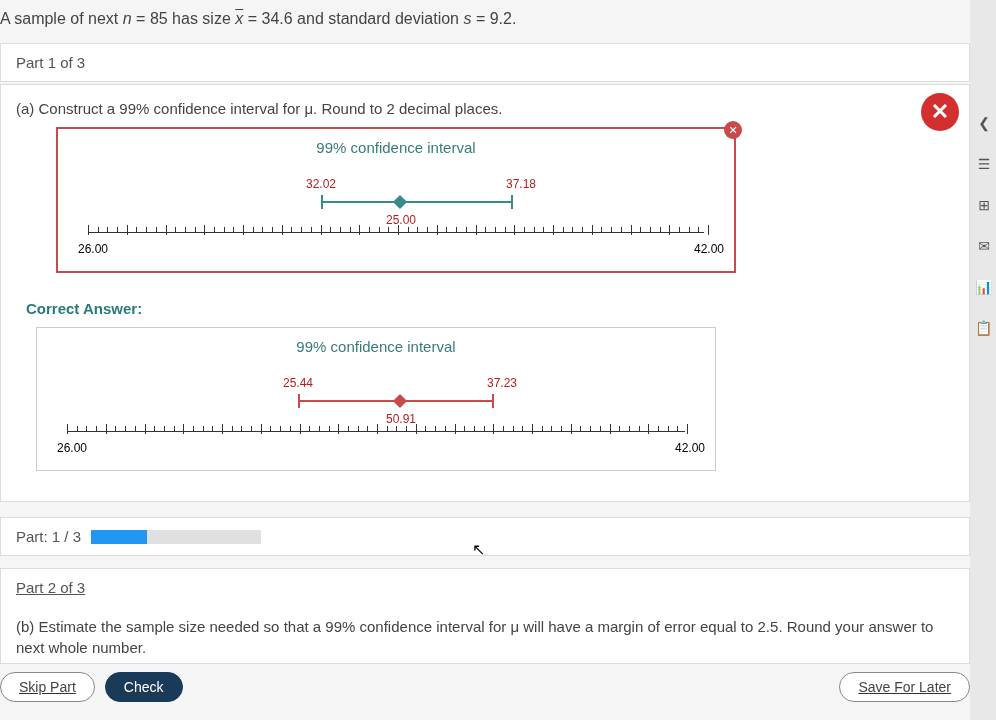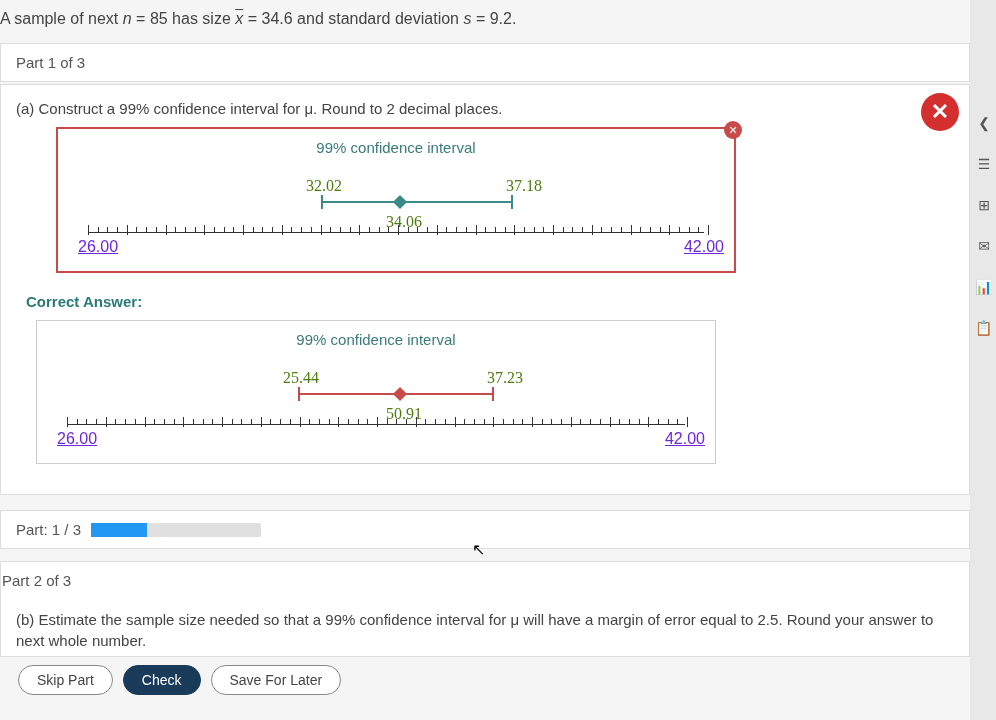--- a/index.html
+++ b/index.html
@@ -112,23 +112,22 @@
       position: absolute;
       top: 26px;
       width: 10px;
       height: 10px;
       background: #3a8a8a;
       transform: rotate(45deg);
     }
     .diamond.red { background: #c94a4a; }
     .value-label {
       position: absolute;
-      font-size: 16px;
-      color: #4d7c0f;
-      font-family: Liberation Serif, serif;
+      font-size: 12px;
+      color: #b91c1c;
     }
     .ruler {
       position: absolute;
       bottom: 18px;
       left: 10px;
       right: 10px;
       height: 1px;
       background: #333;
     }
     .tick-container {
@@ -142,29 +141,28 @@
       position: absolute;
       width: 1px;
       height: 6px;
       background: #333;
       top: 0;
     }
     .tick.major { height: 10px; top: -2px; }
     .ruler-label {
       position: absolute;
       bottom: -5px;
-      font-size: 16px;
-      color: #6d28d9;
-      text-decoration: underline;
+      font-size: 12px;
+      color: #000000;
     }
     .correct-answer-label {
       color: #2a7a7a;
       font-size: 15px;
       font-weight: bold;
-      margin: 20px 0 10px 10px;
+      margin: 27px 0 10px 10px;
     }
     .progress-row {
       background: #fff;
       padding: 10px 15px;
       border: 1px solid #ddd;
       display: flex;
       align-items: center;
       gap: 10px;
       margin-top: 15px;
     }
@@ -182,38 +180,40 @@
       height: 100%;
       background: #2196f3;
       width: 33%;
     }
     .part2-box {
       background: #fff;
       border: 1px solid #ddd;
       margin-top: 12px;
     }
     .part2-header {
-      padding: 10px 1px;
+      padding: 10px 15px;
       color: #555;
       font-size: 15px;
+      text-decoration: underline;
     }
     .part2-question {
       padding: 10px 15px 5px 15px;
       font-size: 15px;
       color: #444;
       line-height: 1.4;
     }
     .button-row {
       display: flex;
       gap: 10px;
       margin-top: 8px;
-      padding: 0 0 0 18px;
+      padding: 0 0 0 0;
       align-items: center;
-      justify-content: flex-start;
+      justify-content: space-between;
       width: 970px;
+      text-decoration: underline;
     }
     .button-group-left { display: flex; gap: 10px; }
     .btn {
       padding: 6px 18px;
       border-radius: 18px;
       font-size: 14px;
       cursor: pointer;
       border: 1px solid #888;
     }
     .btn.skip { background: #fff; color: #444; }
@@ -264,21 +264,21 @@
       </div>
       <div class="ci-title">99% confidence interval</div>
       <div class="ci-chart">
 
         <div class="value-label" style="left: 228px; top: 6px;">32.02</div>
         <div class="value-label" style="left: 428px; top: 6px;">37.18</div>
         <div class="endpoint" style="left: 243px;"></div>
         <div class="interval-line" style="left: 243px; width: 190px;"></div>
         <div class="endpoint" style="left: 433px;"></div>
         <div class="diamond" style="left: 317px;"></div>
-        <div class="value-label" style="left: 308px; top: 42px;">34.06</div>
+        <div class="value-label" style="left: 308px; top: 42px;">25.00</div>
         <div class="ruler"></div>
         <div class="tick-container" id="ticks1">
             <div class="tick major" style="left: 0px;"></div>
             <div class="tick" style="left: 9.6875px;"></div>
             <div class="tick" style="left: 19.375px;"></div>
             <div class="tick" style="left: 29.0625px;"></div>
             <div class="tick major" style="left: 38.75px;"></div>
             <div class="tick" style="left: 48.4375px;"></div>
             <div class="tick" style="left: 58.125px;"></div>
             <div class="tick" style="left: 67.8125px;"></div>

